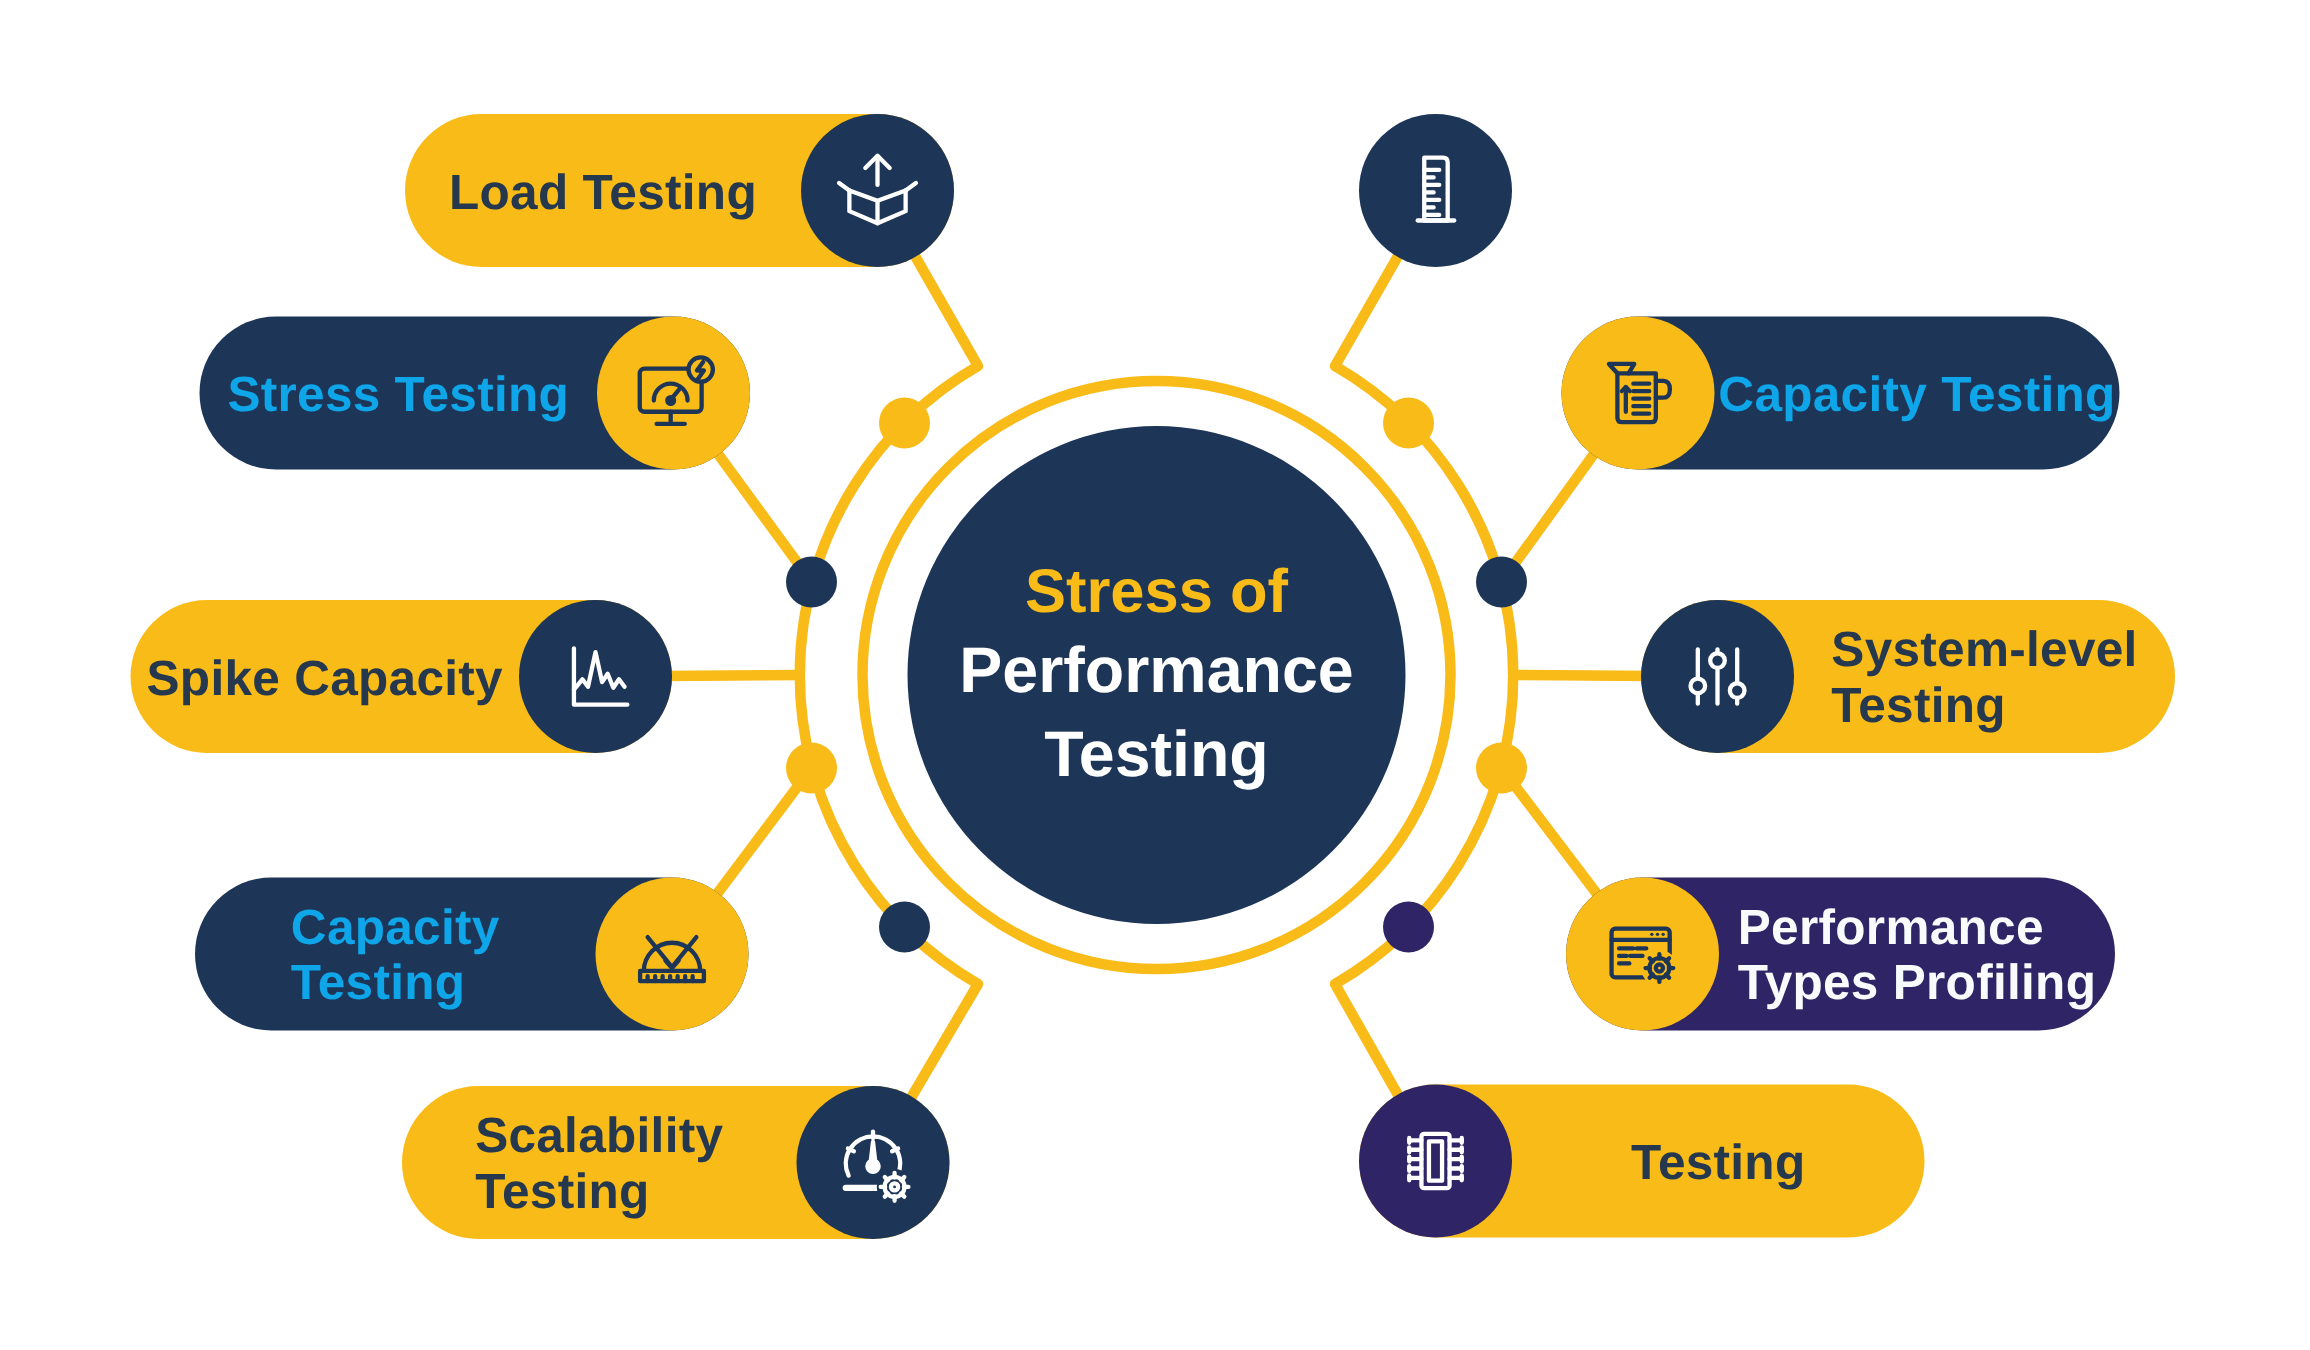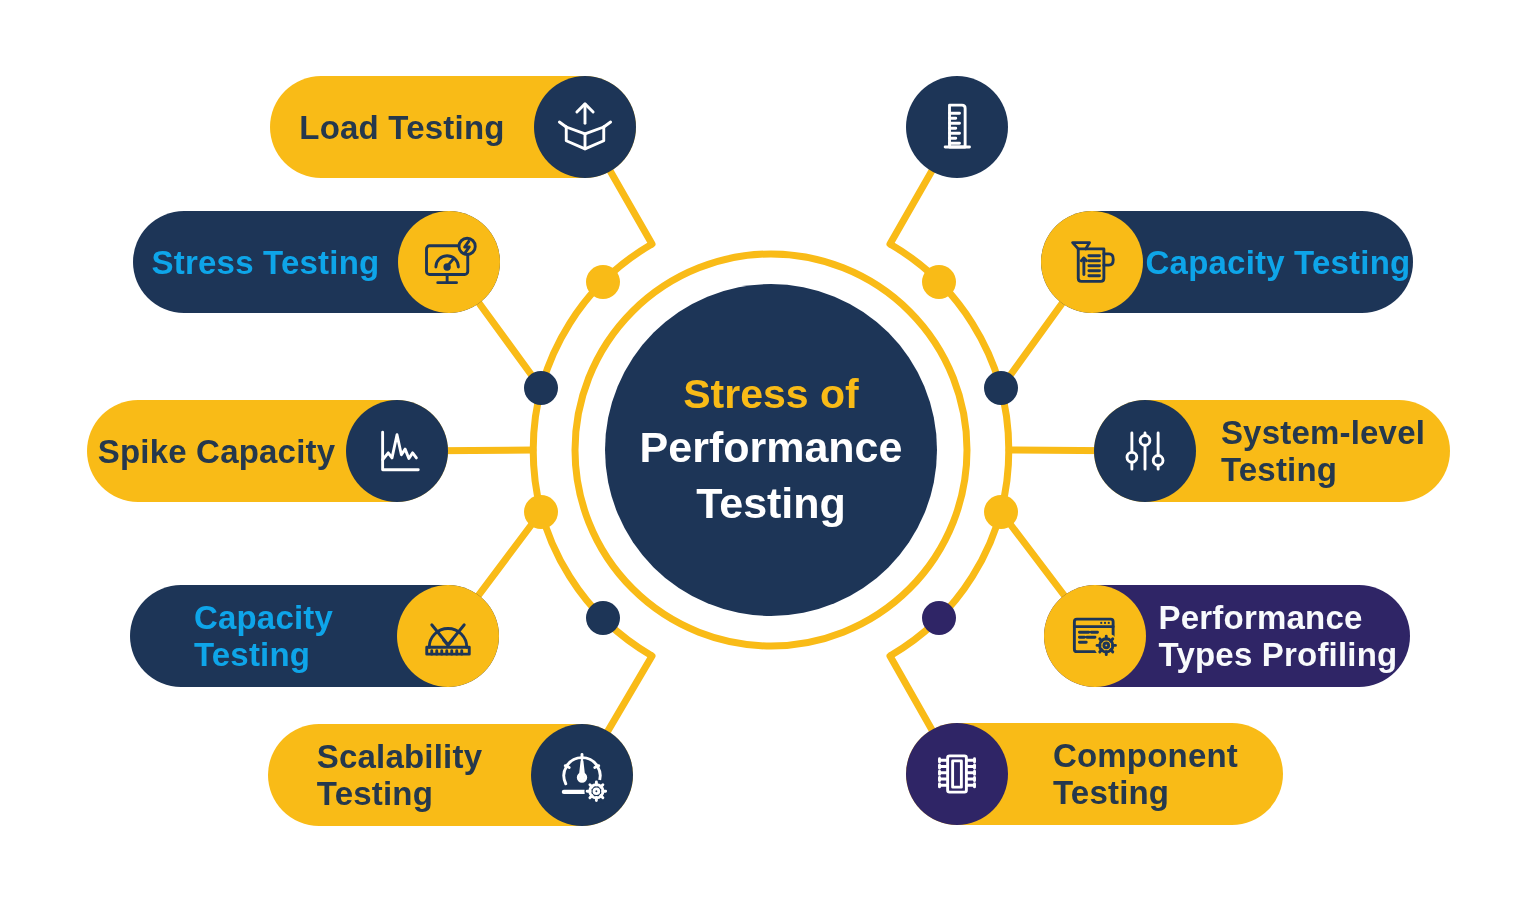--- a/index.html
+++ b/index.html
@@ -259,21 +259,20 @@
         <circle class="fy" cx="33" cy="31.5" r="9.7" stroke="none"></circle>
         <circle cx="33" cy="31.5" r="5.3"></circle>
         <path d="M33 24.1 V26.5 M33 36.5 V38.9 M25.6 31.5 H28 M38 31.5 H40.4 M27.8 26.3 L29.5 28 M36.5 35 L38.2 36.7 M38.2 26.3 L36.5 28 M29.5 35 L27.8 36.7"></path>
         <circle cx="33" cy="31.5" r="1.9"></circle>
       </g>
     </svg>
   </div>
 
   <div class="pill yellow icon-left" style="left:906px;top:723px;width:377px">
     <div class="pill-text">
-      <span>Component</span>
         <span>Testing</span>
     </div>
   </div>
   <div class="icon-circle purple" style="left:906px;top:723px">
     <svg viewBox="0 0 48 48">
       <g class="ic ic-w" stroke-width="2">
         <rect x="16.5" y="9.5" width="15" height="29" rx="1.5"></rect>
         <rect x="20.5" y="13.5" width="7" height="21"></rect>
         <path d="M10 13 H16.5 M10 18 H16.5 M10 23 H16.5 M10 28 H16.5 M10 33 H16.5"></path>
         <path d="M10 11.7 V14.3 M10 16.7 V19.3 M10 21.7 V24.3 M10 26.7 V29.3 M10 31.7 V34.3"></path>

